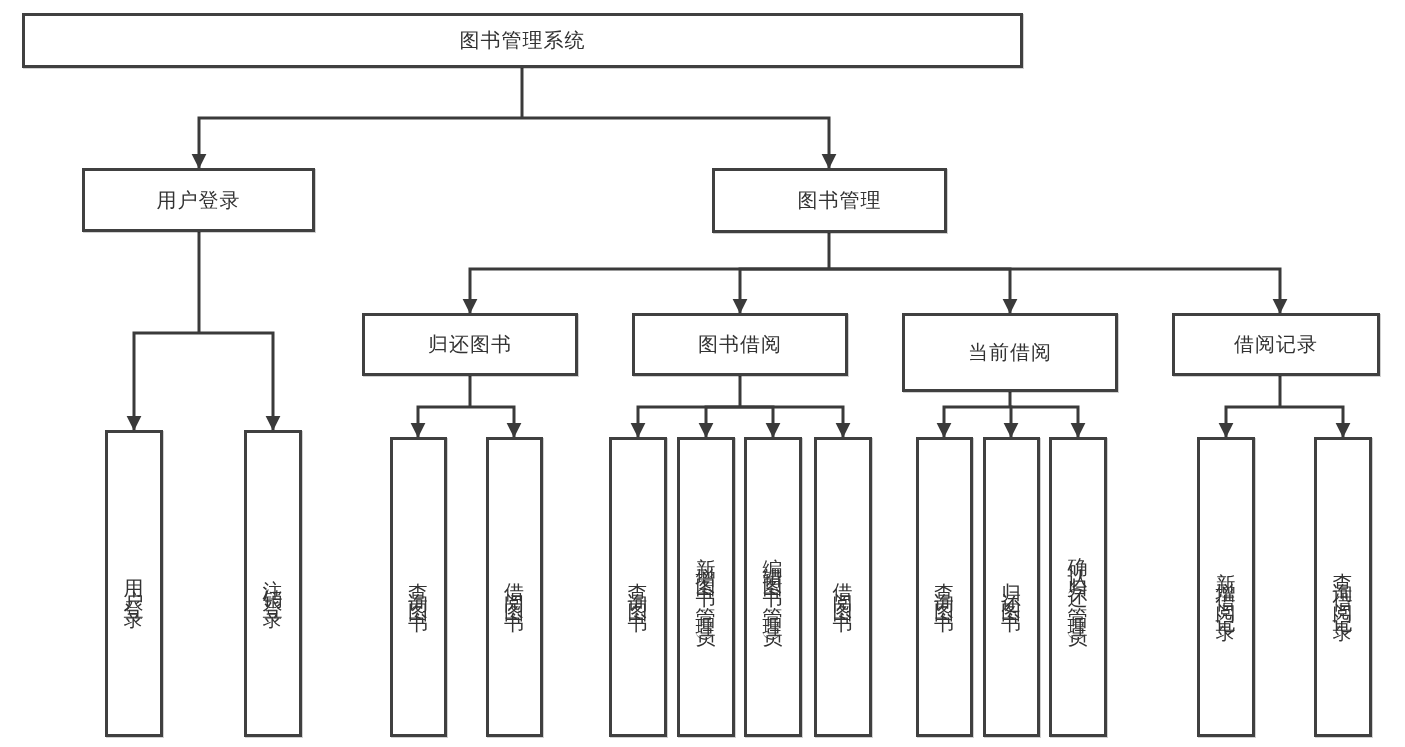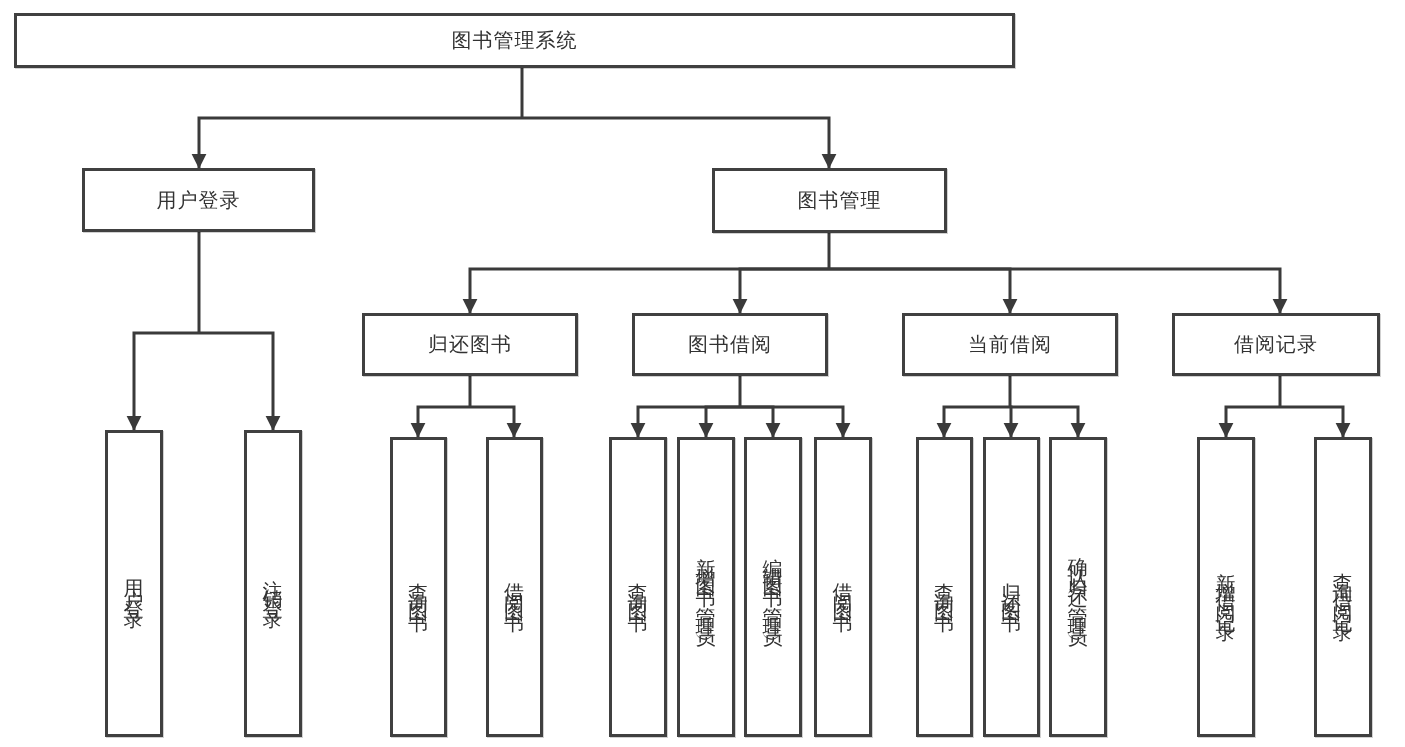--- a/index.html
+++ b/index.html
@@ -84,36 +84,36 @@
         <polyline points="1010,407 944,407 944,437" marker-end="url(#arrow)"></polyline>
         <polyline points="1010,407 1011,407 1011,437" marker-end="url(#arrow)"></polyline>
         <polyline points="1010,407 1078,407 1078,437" marker-end="url(#arrow)"></polyline>
         <polyline points="1280,376 1280,407"></polyline>
         <polyline points="1280,407 1226,407 1226,437" marker-end="url(#arrow)"></polyline>
         <polyline points="1280,407 1343,407 1343,437" marker-end="url(#arrow)"></polyline>
       </g>
   </svg>
 
   <div id="nodes">
-      <div class="node" style="left: 14px; top: 13px; width: 1001px; height: 55px;">
+      <div class="node" style="left: 22px; top: 13px; width: 1001px; height: 55px;">
         <span>图书管理系统</span>
       </div>
       <div class="node" style="left: 82px; top: 168px; width: 233px; height: 64px;">
         <span>用户登录</span>
       </div>
       <div class="node" style="left: 712px; top: 168px; width: 235px; height: 65px; padding-left: 20px;">
         <span>图书管理</span>
       </div>
       <div class="node" style="left: 362px; top: 313px; width: 216px; height: 63px;">
         <span>归还图书</span>
       </div>
-      <div class="node" style="left: 632px; top: 313px; width: 196px; height: 63px;">
+      <div class="node" style="left: 632px; top: 313px; width: 216px; height: 63px;">
         <span>图书借阅</span>
       </div>
-      <div class="node" style="left: 902px; top: 313px; width: 216px; height: 63px;">
+      <div class="node" style="left: 902px; top: 313px; width: 216px; height: 79px;">
         <span>当前借阅</span>
       </div>
       <div class="node" style="left: 1172px; top: 313px; width: 208px; height: 63px;">
         <span>借阅记录</span>
       </div>
       <div class="node v" style="left: 105px; top: 430px; width: 58px; height: 307px;">
         <span>用户登录</span>
       </div>
       <div class="node v" style="left: 244px; top: 430px; width: 58px; height: 307px;">
         <span>注销登录</span>

